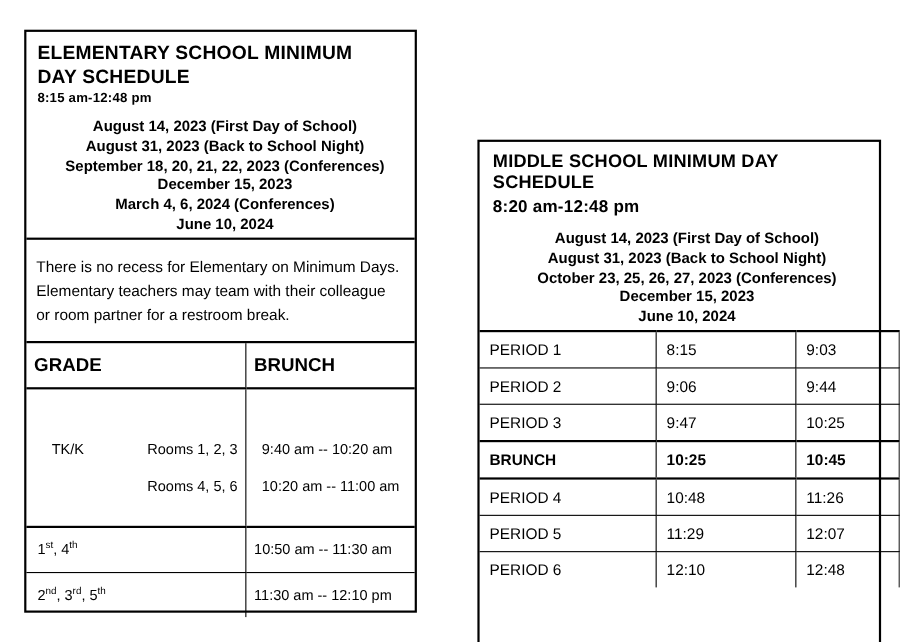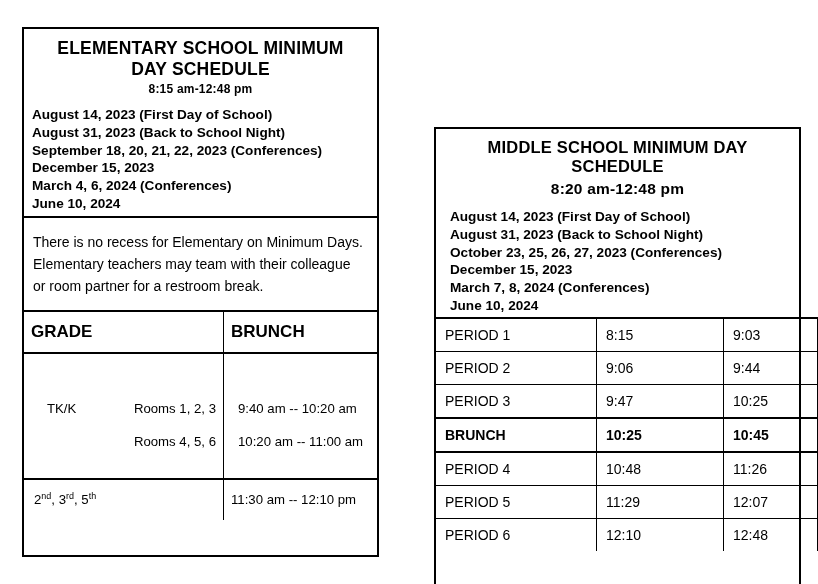--- a/index.html
+++ b/index.html
@@ -33,21 +33,20 @@
 
   
   #middle-panel {
     left: 434px;
     top: 127px;
     width: 367px;
     height: 544px;
   }
 
   .panel-title {
-    text-align: center;
     font-weight: bold;
     line-height: 1.18;
     letter-spacing: 0.2px;
   }
   #elementary-panel .panel-title {
     font-size: 17.5px;
     padding: 9px 10px 0 10px;
   }
   #middle-panel .panel-title {
     font-size: 16.5px;
@@ -58,20 +57,21 @@
     font-size: 12px;
     margin-top: 3px;
   }
   #middle-panel .panel-title .time-line {
     font-size: 15.5px;
   }
 
   .date-list {
     font-weight: bold;
     line-height: 1.30;
+    text-align: center;
   }
   #elementary-panel .date-list {
     font-size: 13.6px;
     padding: 10px 0 4px 8px;
   }
   #middle-panel .date-list {
     font-size: 13.6px;
     padding: 10px 0 3px 14px;
   }
   .date-list div { white-space: nowrap; }
@@ -219,41 +219,44 @@
         </div>
       </td>
       <td class="tall-cell">
         <div class="inner">
           <span class="brunch-time-1">9:40 am -- 10:20 am</span>
           <span class="brunch-time-2">10:20 am -- 11:00 am</span>
         </div>
       </td>
     </tr>
     <tr class="row-small">
+      <td class="col-grade grade-ord ord">1<sup>st</sup>, 4<sup>th</sup></td>
+      <td>10:50 am -- 11:30 am</td>
+    </tr>
+    <tr class="row-small">
       <td class="col-grade grade-ord ord">2<sup>nd</sup>, 3<sup>rd</sup>, 5<sup>th</sup></td>
       <td>11:30 am -- 12:10 pm</td>
     </tr>
   </tbody>
     </table>
 </div>
 
 <div class="panel" id="middle-panel">
 
   <div class="panel-title">
     <span>MIDDLE SCHOOL MINIMUM DAY</span><br>
     <span>SCHEDULE</span>
     <span class="time-line">8:20 am-12:48 pm</span>
   </div>
 
   <div class="date-list">
     <div>August 14, 2023 (First Day of School)</div>
     <div>August 31, 2023 (Back to School Night)</div>
     <div>October 23, 25, 26, 27, 2023 (Conferences)</div>
     <div>December 15, 2023</div>
-    <div>March 7, 8, 2024 (Conferences)</div>
     <div>June 10, 2024</div>
   </div>
 
   <table class="sched" id="period-table">
     <tbody>
         <tr>
           <td class="c-name">PERIOD 1</td>
           <td class="c-start">8:15</td>
           <td class="c-end">9:03</td>
           <td class="c-min">48</td>

